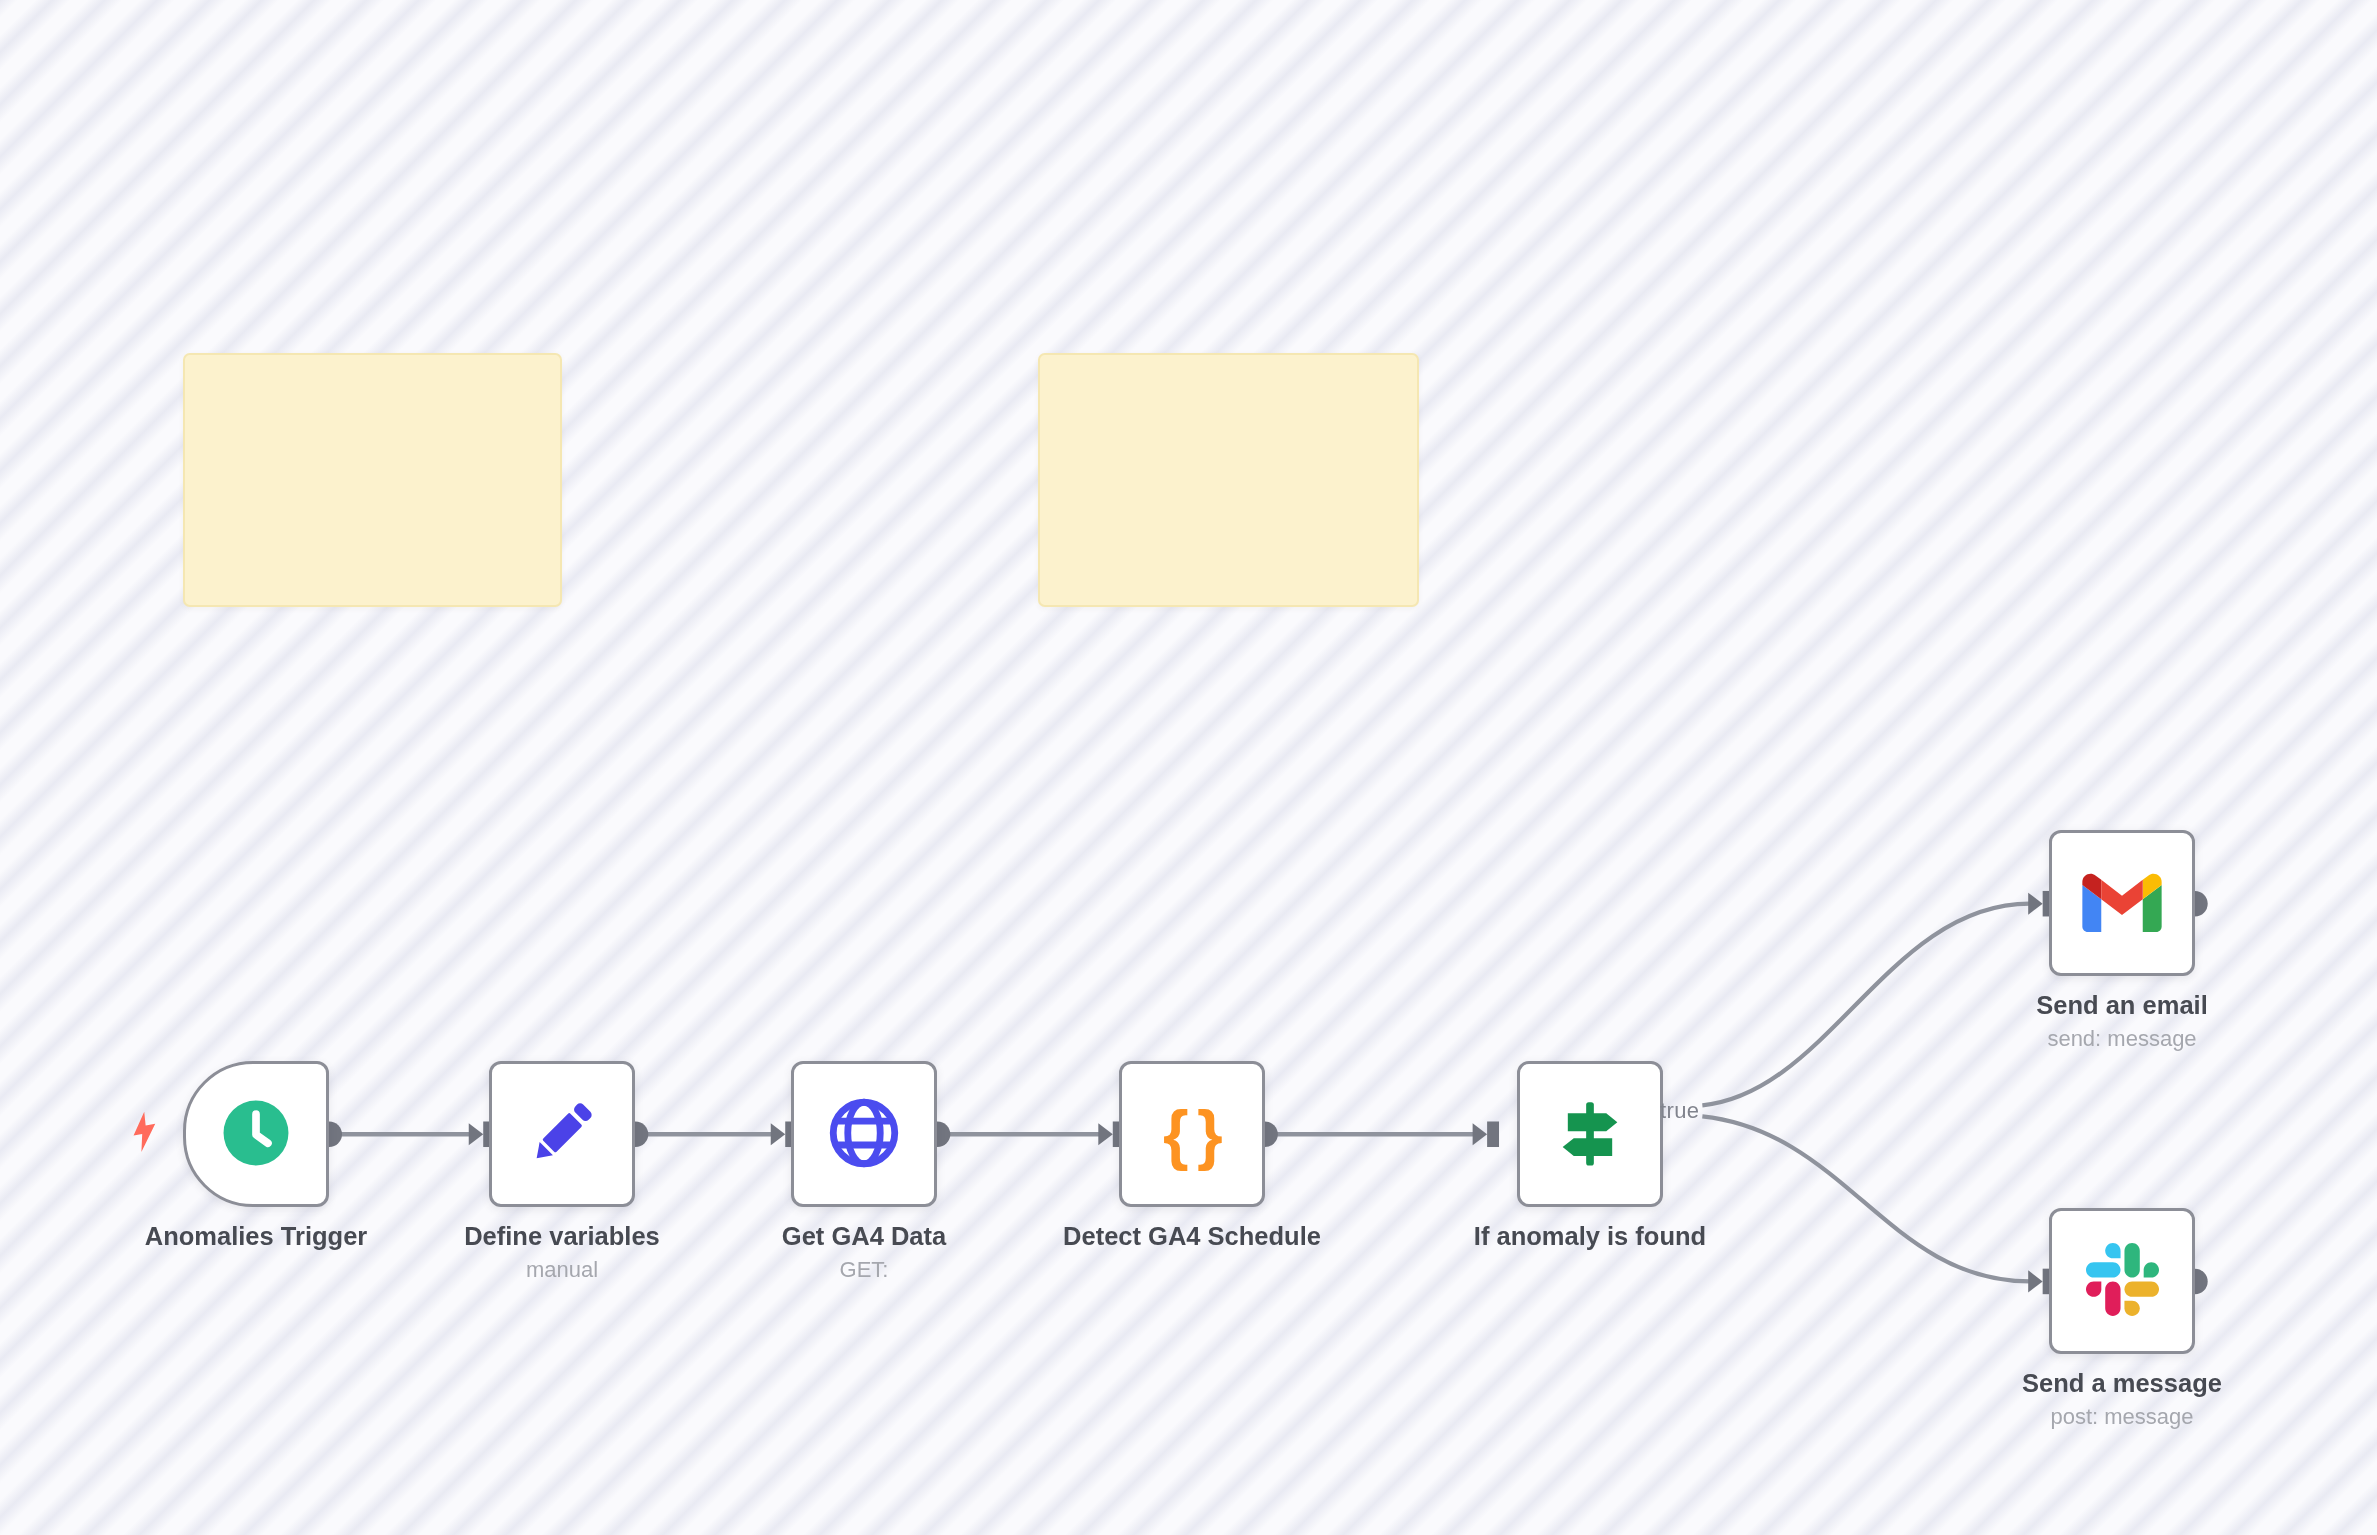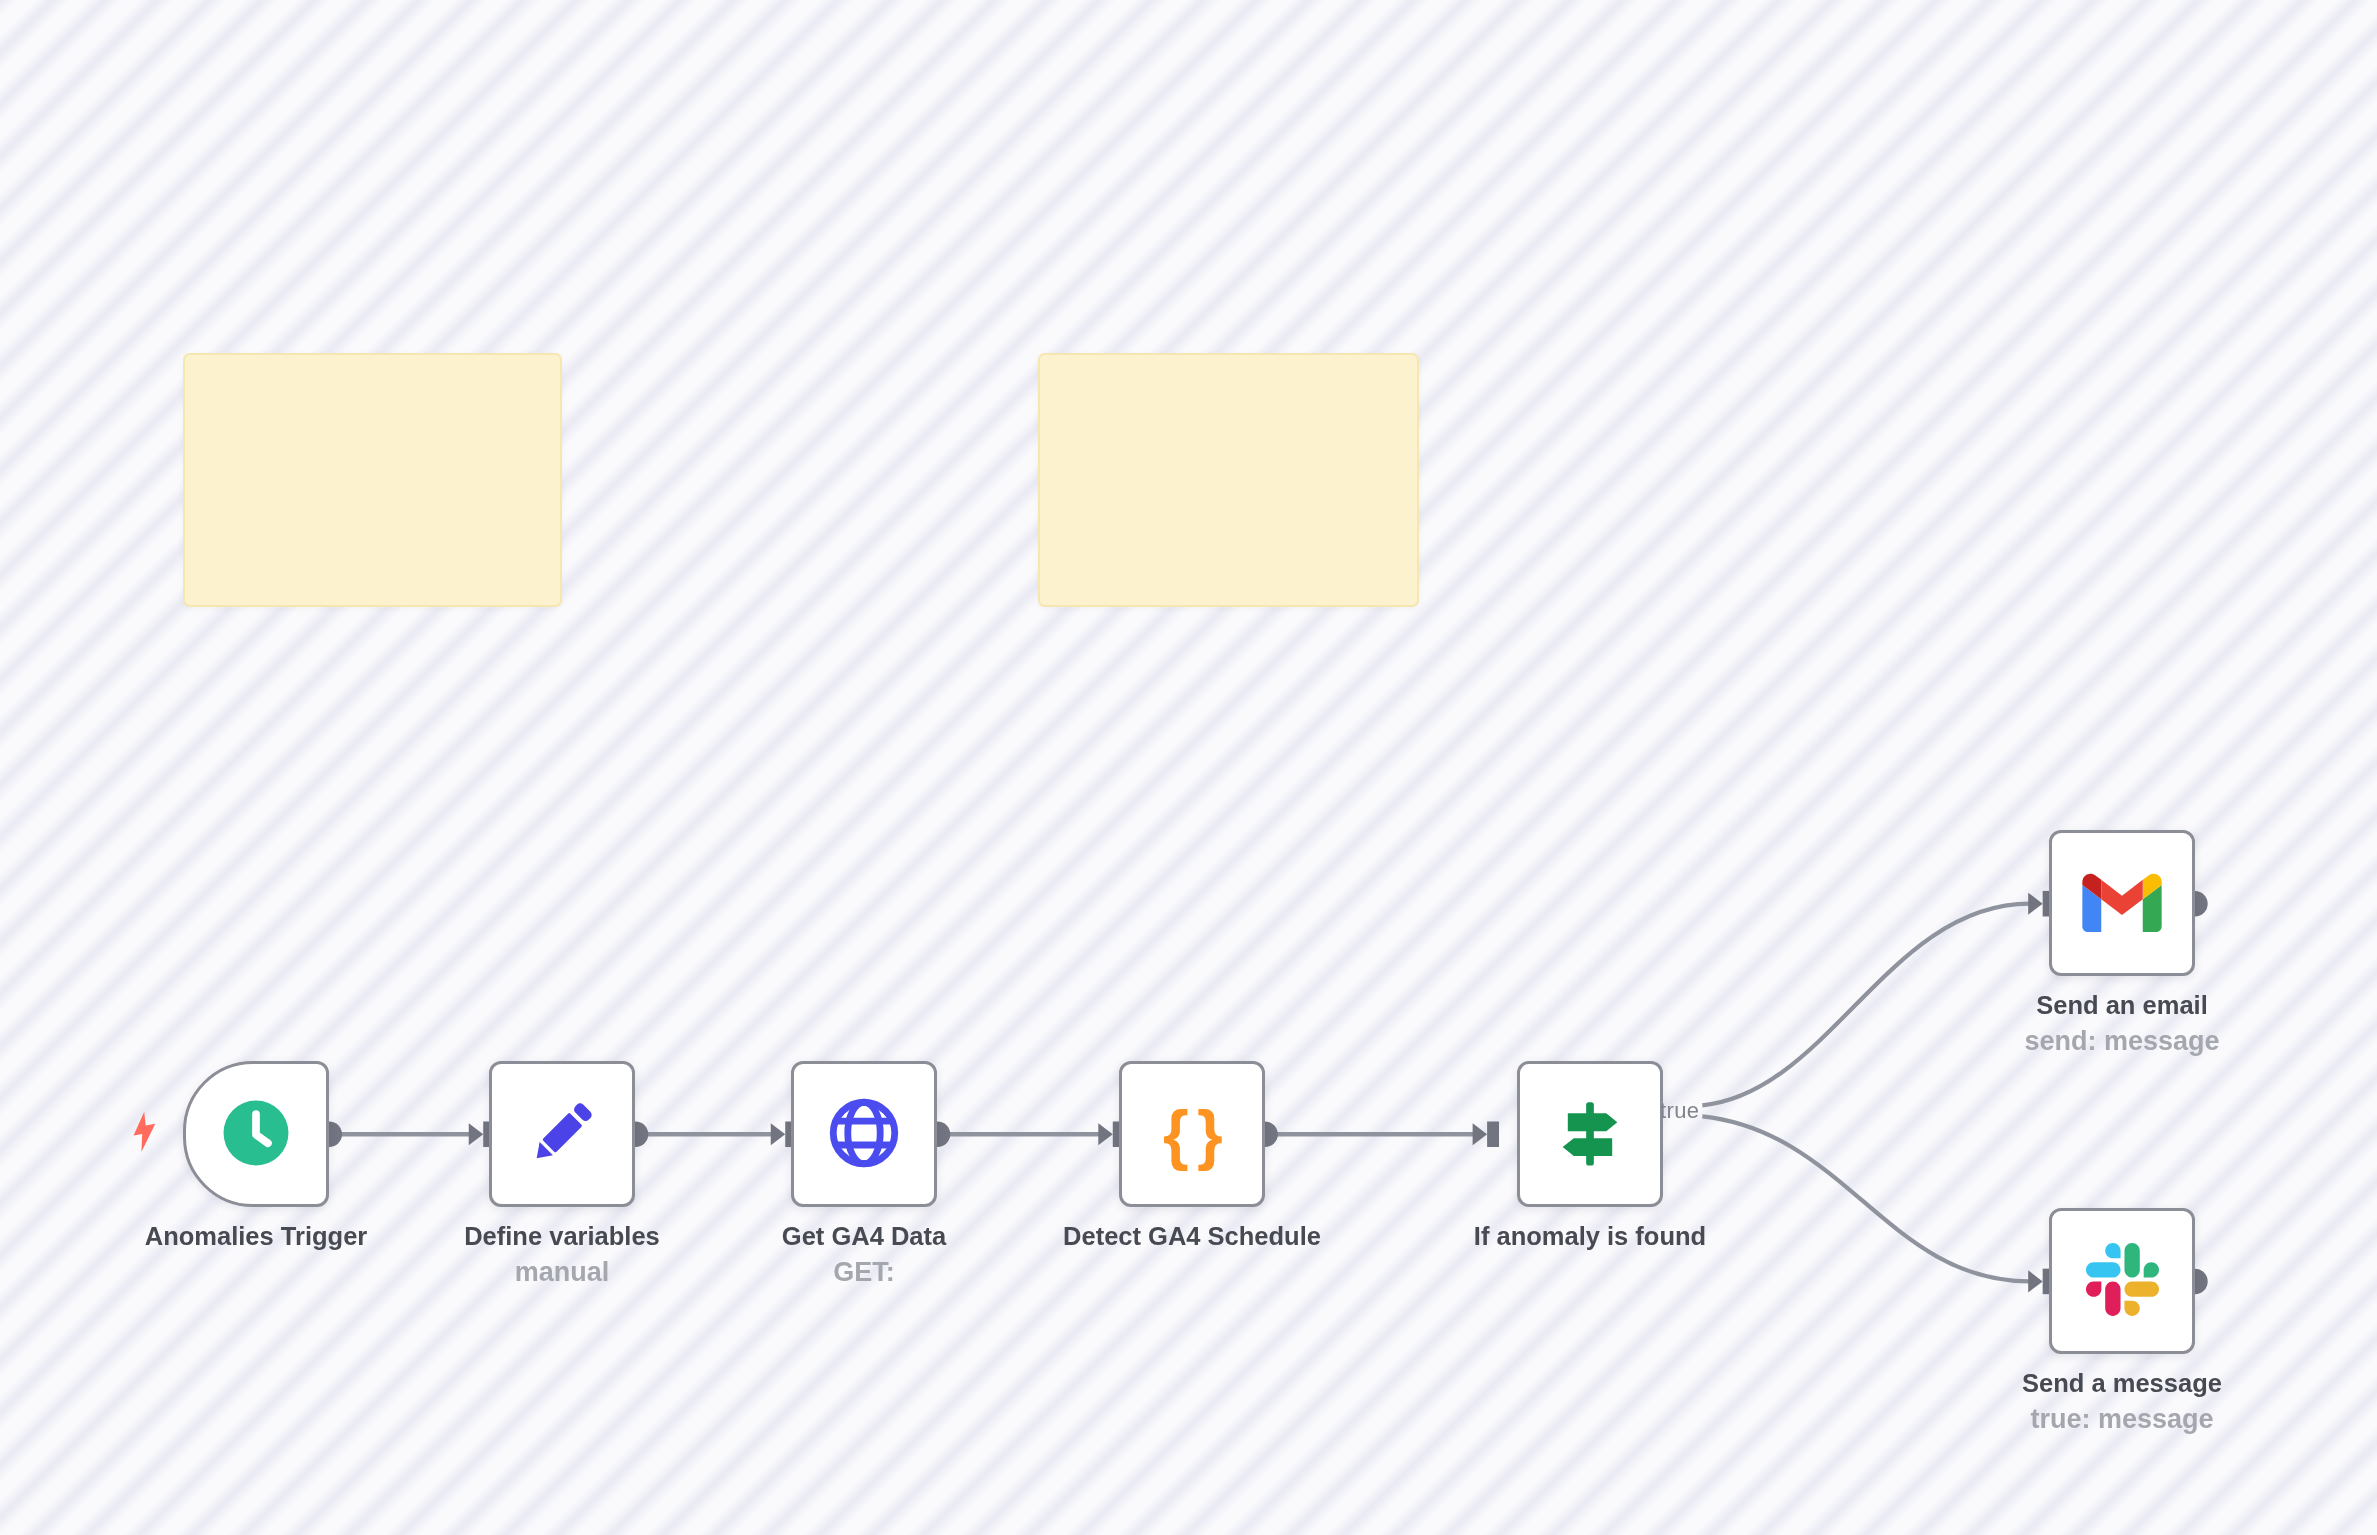--- a/index.html
+++ b/index.html
@@ -20,21 +20,21 @@
     box-sizing:border-box;display:flex;align-items:center;justify-content:center;
     box-shadow:0 2.6px 8.5px rgba(60,63,80,.10);
   }
   .node.trigger .box{border-radius:70px 12px 12px 70px;}
   .node .title{
     margin-top:15.3px;width:max-content;margin-left:50%;transform:translateX(-50%);
     font-size:25.5px;font-weight:700;color:#474a52;white-space:nowrap;text-align:center;
   }
   .node .subtitle{
     margin-top:6px;width:max-content;margin-left:50%;transform:translateX(-50%);
-    font-size:27px;font-weight:700;color:#a5a7ae;white-space:nowrap;text-align:left;
+    font-size:22px;font-weight:400;color:#a5a7ae;white-space:nowrap;text-align:left;
   }
   .braces{font-family:"Liberation Sans",sans-serif;font-size:66px;font-weight:700;color:#fd9321;letter-spacing:8.5px;line-height:1;transform:translateX(5.1px);}
   .true-label{
     position:absolute;left:1660px;top:1098px;font-size:22px;color:#80838d;letter-spacing:0.4px;
   }
   .bolt{position:absolute;left:128px;top:1112px;transform:rotate(-10deg);}
 </style>
 </head>
 <body>
 
@@ -177,17 +177,17 @@
         <path d="M45.2 25.8c-7.1 0-12.9-5.8-12.9-12.9S38.1 0 45.2 0s12.9 5.8 12.9 12.9v12.9H45.2z" fill="#36c5f0"></path>
         <path d="M45.2 32.3c7.1 0 12.9 5.8 12.9 12.9s-5.8 12.9-12.9 12.9H12.9C5.8 58.1 0 52.3 0 45.2s5.8-12.9 12.9-12.9h32.3z" fill="#36c5f0"></path>
         <path d="M97 45.2c0-7.1 5.8-12.9 12.9-12.9s12.9 5.8 12.9 12.9-5.8 12.9-12.9 12.9H97V45.2z" fill="#2eb67d"></path>
         <path d="M90.5 45.2c0 7.1-5.8 12.9-12.9 12.9s-12.9-5.8-12.9-12.9V12.9C64.7 5.8 70.5 0 77.6 0s12.9 5.8 12.9 12.9v32.3z" fill="#2eb67d"></path>
         <path d="M77.6 97c7.1 0 12.9 5.8 12.9 12.9s-5.8 12.9-12.9 12.9-12.9-5.8-12.9-12.9V97h12.9z" fill="#ecb22c"></path>
         <path d="M77.6 90.5c-7.1 0-12.9-5.8-12.9-12.9s5.8-12.9 12.9-12.9h32.3c7.1 0 12.9 5.8 12.9 12.9s-5.8 12.9-12.9 12.9H77.6z" fill="#ecb22c"></path>
       </svg>
     </span>
   </div>
   <div class="title">Send a message</div>
-  <div class="subtitle">true: message</div>
+  <div class="subtitle">post: message</div>
 </div>
 
 <div class="true-label">true</div>
 
 
 </body></html>

